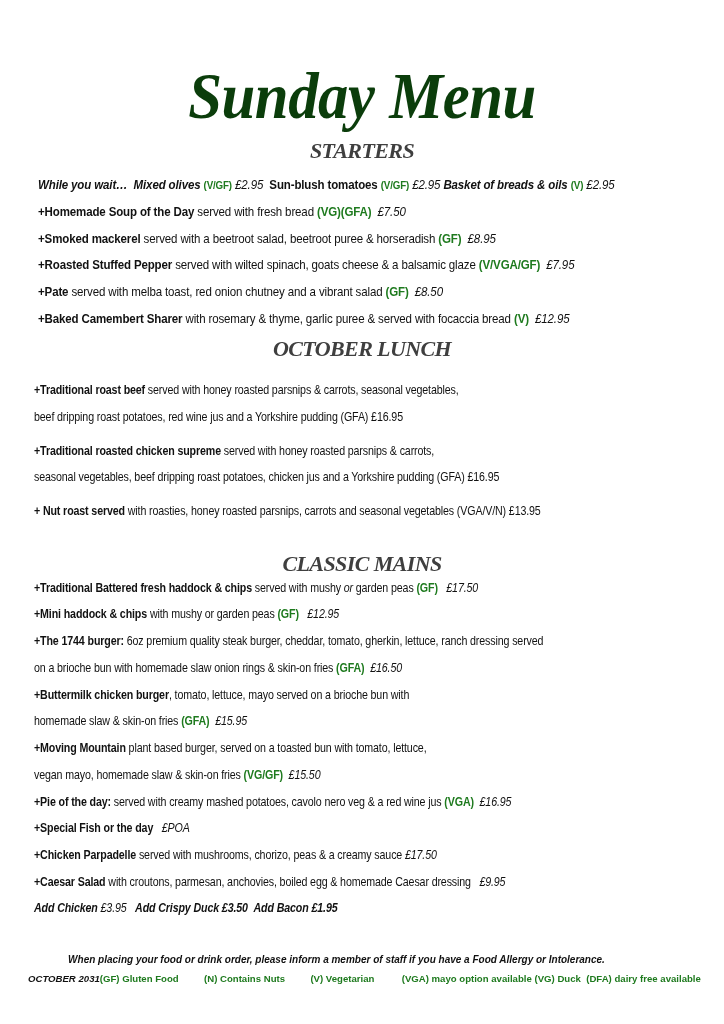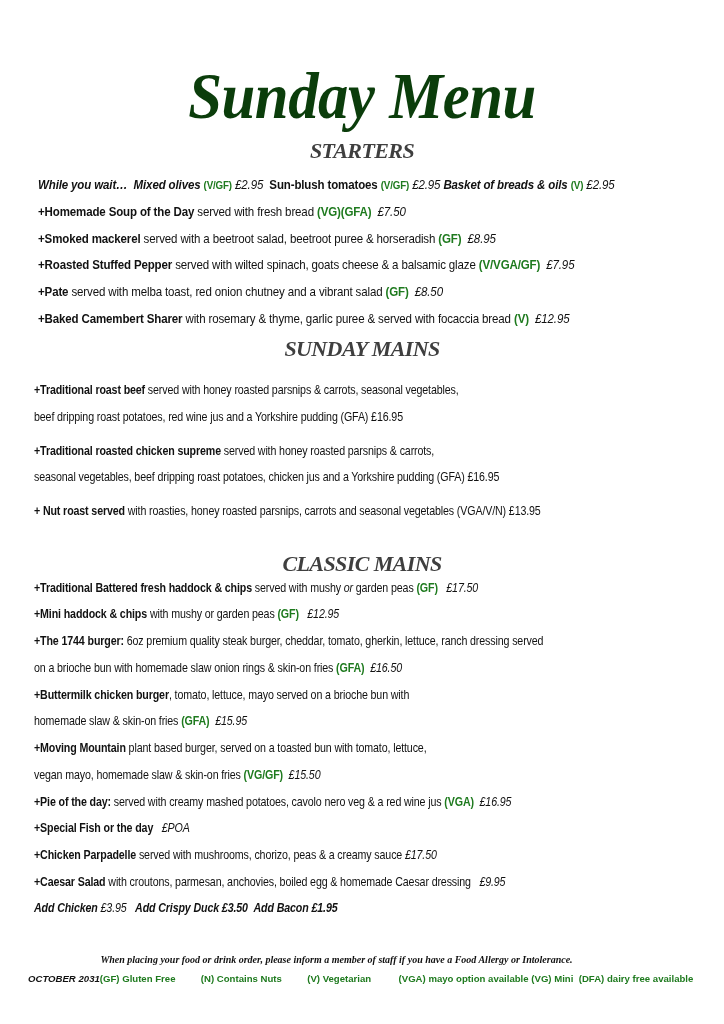--- a/index.html
+++ b/index.html
@@ -22,21 +22,21 @@
       letter-spacing:-0.15px;
     }
     .narrow { transform-origin:left center; transform:scaleX(0.93); }
     .b { font-weight:bold; }
     .i { font-style:italic; }
     .tag { color:#1e7a1e; font-weight:bold; }
     .tag-sm { color:#1e7a1e; font-weight:bold; font-size:10.5px; }
     .price { font-style:italic; }
     .footer-note {
       position:absolute; left:0; width:673px; top:954px; text-align:center;
-      font-family:Liberation Serif, serif; font-size:10px;
+      font-family:Liberation Sans, sans-serif; font-size:10px;
       font-weight:bold; font-style:italic; color:#111;
     }
     .legend {
       position:absolute; left:28px; top:973px; white-space:nowrap;
       font-family:"Liberation Sans", "DejaVu Sans", sans-serif; font-size:9.6px; font-weight:bold;
     }
     .legend .date { font-style:italic; color:#111; }
     .legend .lg { color:#1e7a1e; }
   </style>
 </head>
@@ -76,21 +76,21 @@
   </div>
   <div class="line narrow" style="left:38px; top:285px;">
     <span class="b">+Pate</span><span> served with melba toast, red onion chutney and a vibrant salad </span><span class="tag">(GF)</span>&nbsp;
     <span class="price">£8.50</span>
   </div>
   <div class="line narrow" style="left:38px; top:312px;">
     <span class="b">+Baked Camembert Sharer</span><span> with rosemary &amp; thyme, garlic puree &amp; served with focaccia bread </span><span class="tag">(V)</span>&nbsp;
     <span class="price">£12.95</span>
   </div>
 
-  <div class="section-head" style="top:336px;">SUNDAY MAINS</div>
+  <div class="section-head" style="top:336px;">OCTOBER LUNCH</div>
 
   <div class="line narrow" style="left:34px; top:383px; transform:scaleX(0.86);">
     <span class="b">+Traditional roast beef</span><span> served with honey roasted parsnips &amp; carrots, seasonal vegetables,</span>
   </div>
   <div class="line narrow" style="left:34px; top:410px; transform:scaleX(0.86);">beef dripping roast potatoes, red wine jus and a Yorkshire pudding (GFA) £16.95</div>
 
   <div class="line narrow" style="left:34px; top:444px; transform:scaleX(0.86);">
     <span class="b">+Traditional roasted chicken supreme</span><span> served with honey roasted parsnips &amp; carrots,</span>
   </div>
   <div class="line narrow" style="left:34px; top:470px; transform:scaleX(0.86);">seasonal vegetables, beef dripping roast potatoes, chicken jus and a Yorkshire pudding (GFA) £16.95</div>
@@ -151,24 +151,24 @@
     <span class="price">£3.95</span>&nbsp;&nbsp;
     <span class="b i">Add Crispy Duck</span>
     <span class="b i">£3.50</span>&nbsp;
     <span class="b i">Add Bacon</span>
     <span class="b i">£1.95</span>
   </div>
 
   <div class="footer-note">When placing your food or drink order, please inform a member of staff if you have a Food Allergy or Intolerance.</div>
 
   <div class="legend">
-    <span class="date">OCTOBER 2031</span><span class="lg">(GF) Gluten Free</span>
+    <span class="date">OCTOBER 2031</span><span class="lg">(GF) Gluten Food</span>
     <span style="display:inline-block;width:20px;"></span>
     <span class="lg">(N) Contains Nuts</span>
     <span style="display:inline-block;width:20px;"></span>
     <span class="lg">(V) Vegetarian</span>
     <span style="display:inline-block;width:22px;"></span>
     <span class="lg">(VGA) mayo option available</span>
-    <span class="lg">(VG) Mini</span>&nbsp;
+    <span class="lg">(VG) Duck</span>&nbsp;
     <span class="lg">(DFA) dairy free available</span>
   </div>
 
 </div>
 
 </body></html>

